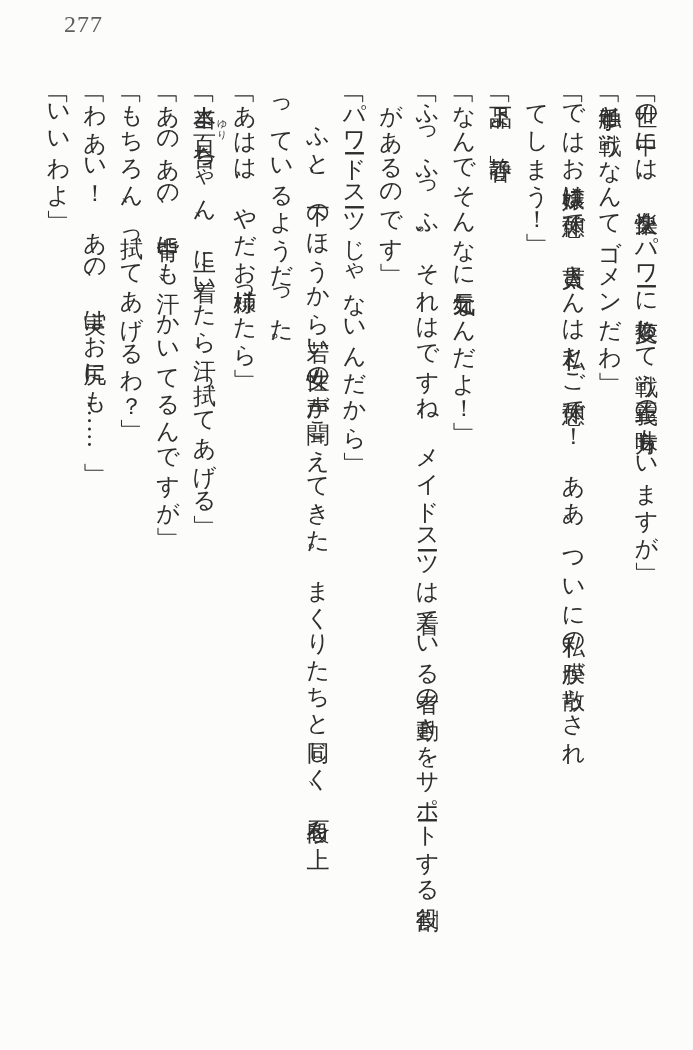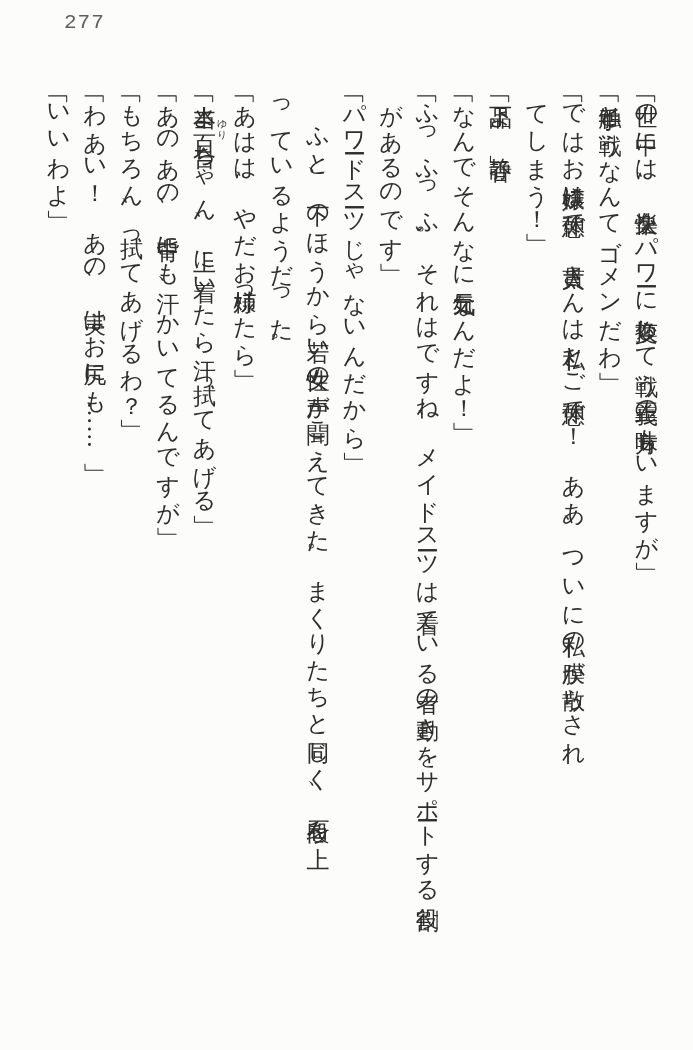--- a/index.html
+++ b/index.html
@@ -16,22 +16,22 @@
     position: relative;
     width: 693px;
     height: 1050px;
     background: #fcfcfb;
     overflow: hidden;
   }
   .page-number {
     position: absolute;
     left: 64px;
     top: 11px;
-    font-family: Liberation Mono, monospace;
-    font-size: 21px;
+    font-family: Liberation Serif, serif;
+    font-size: 24px;
     letter-spacing: 1px;
     color: #5f5f5f;
   }
   .text-area {
     position: absolute;
     top: 88px;
     right: 28px;
     width: 626px;
     height: 912px;
     writing-mode: vertical-rl;

